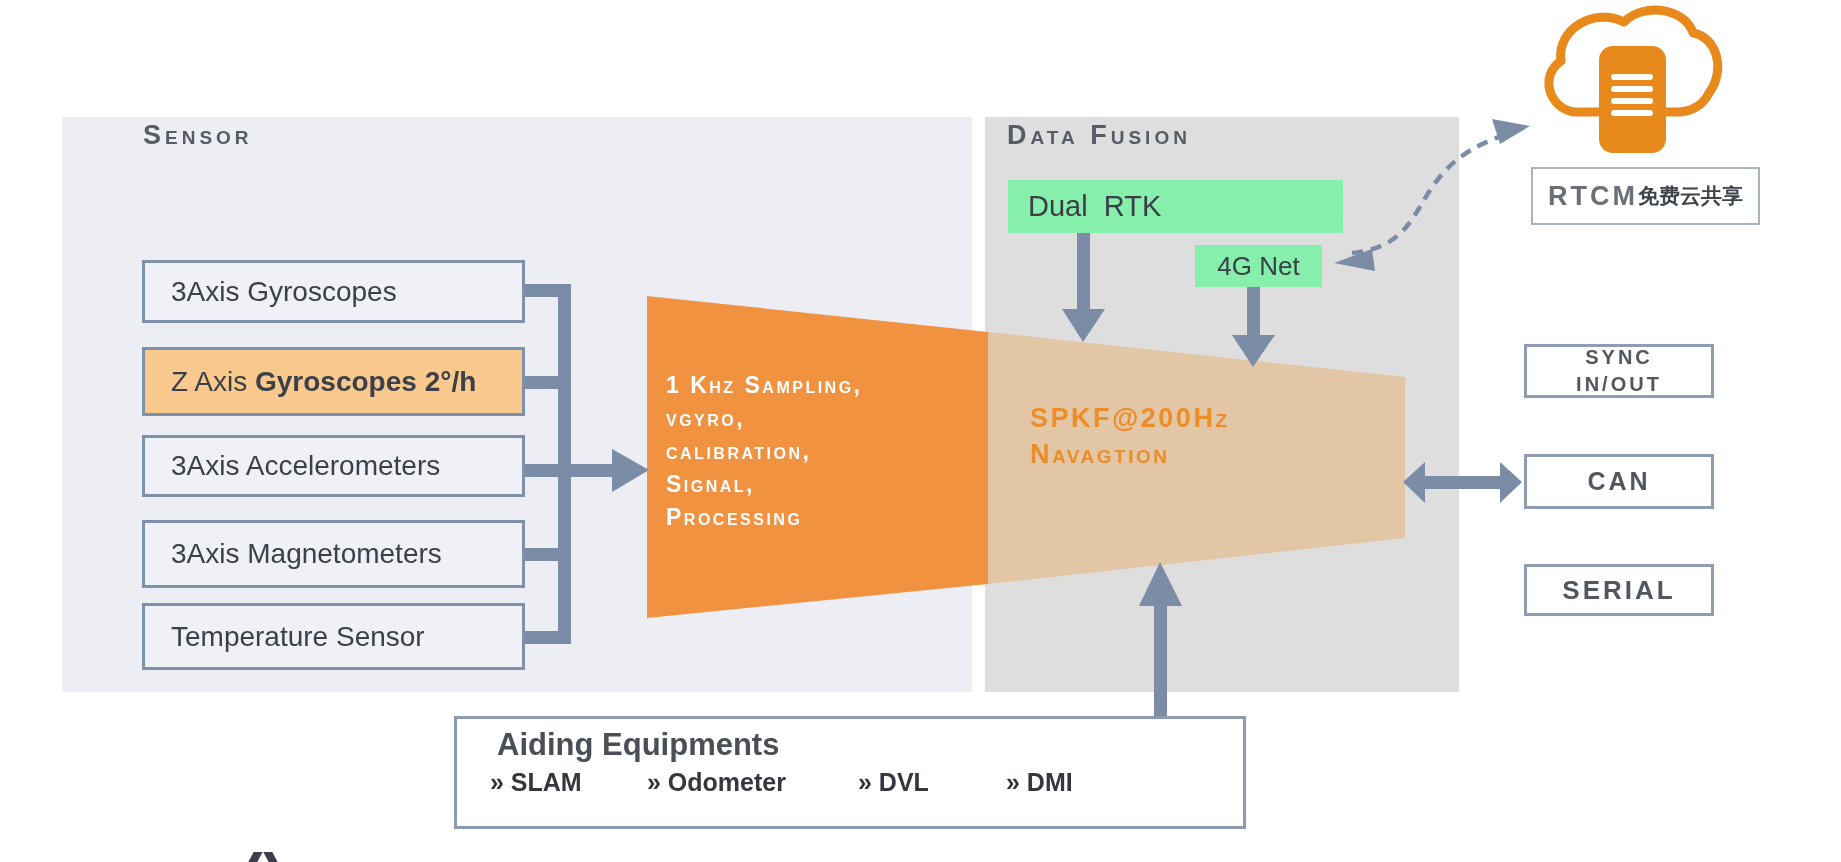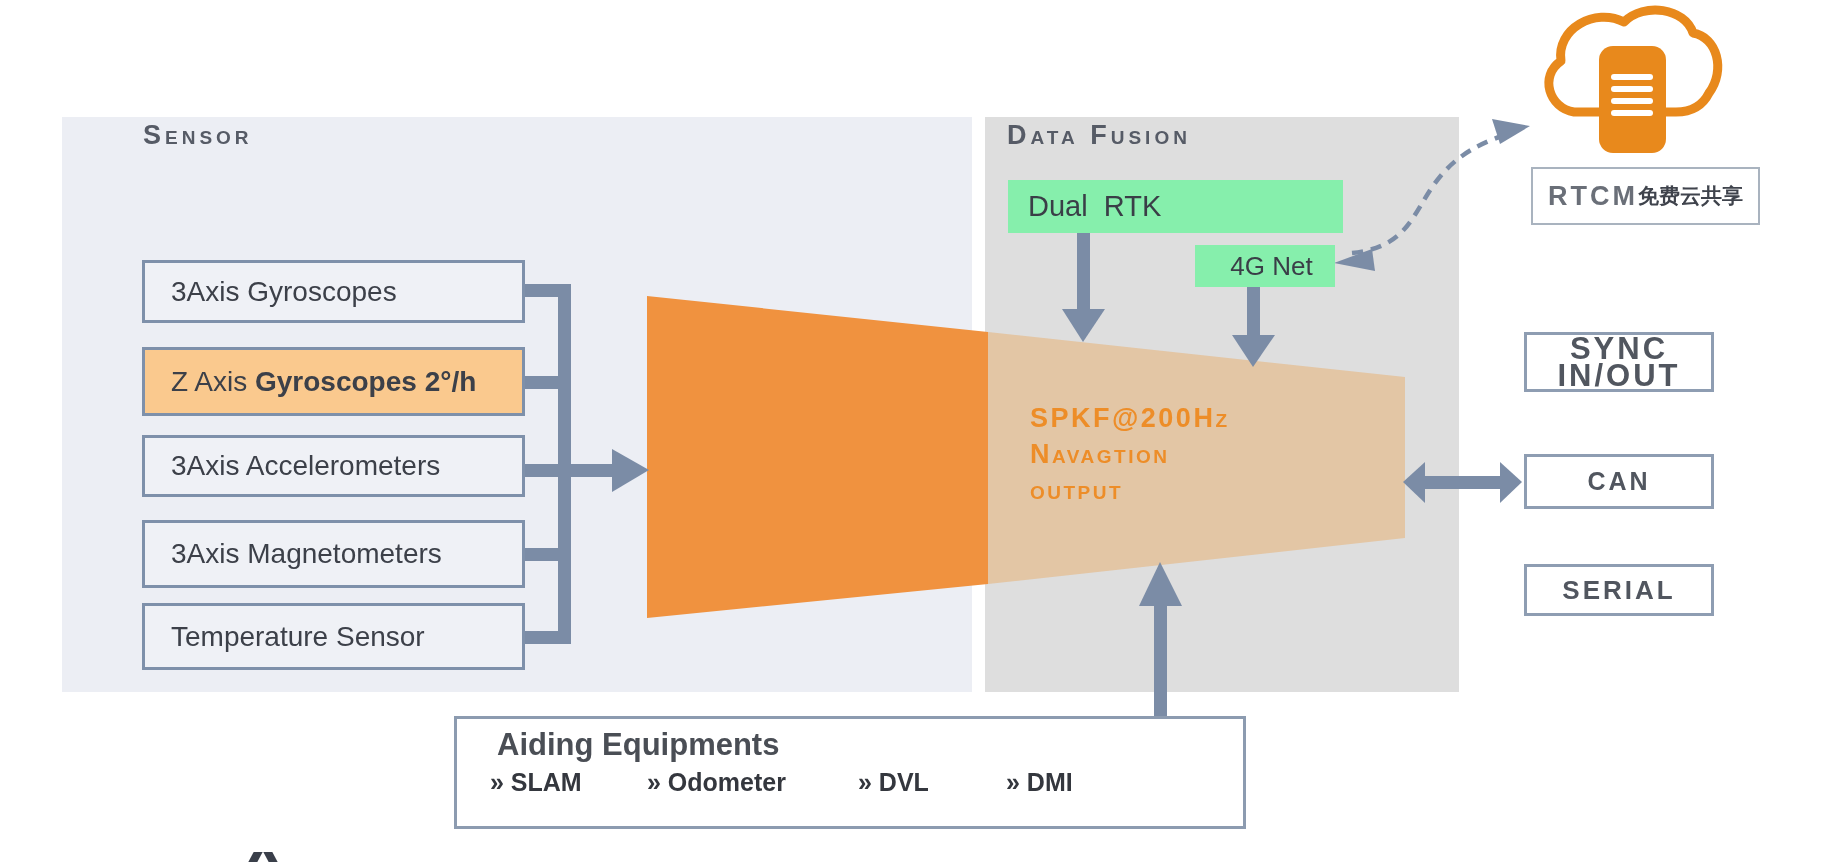--- a/index.html
+++ b/index.html
@@ -27,27 +27,27 @@
     font-variant:small-caps;font-weight:600;font-size:23px;line-height:33px;
     letter-spacing:2.5px;
   }
   .spkf-text{
     position:absolute;left:1030px;top:400px;width:340px;color:#ED8D28;
     font-variant:small-caps;font-weight:bold;font-size:27px;line-height:36px;
     letter-spacing:2.5px;
   }
   .peach-box{position:absolute;background:#86efac;display:flex;align-items:center;color:#3A3E47;}
   .dual-rtk{left:1008px;top:180px;width:315px;height:53px;font-size:29px;padding-left:20px;white-space:pre;}
-  .g4-net{left:1195px;top:245px;width:127px;height:42px;font-size:26px;justify-content:center;padding-left:13px;}
+  .g4-net{left:1195px;top:245px;width:127px;height:42px;font-size:26px;justify-content:center;}
   .out-box{
     position:absolute;left:1524px;width:190px;box-sizing:border-box;border:3px solid #8E9DB2;
     background:#ffffff;display:flex;flex-direction:column;align-items:center;justify-content:center;
     color:#51565F;font-weight:bold;letter-spacing:3px;text-align:center;
   }
-  .out-sync{top:332px;height:60px;font-size:31px;line-height:27px;}
+  .out-sync{top:344px;height:54px;font-size:20px;line-height:27px;}
   .out-can{top:454px;height:55px;font-size:25px;}
   .out-serial{top:564px;height:52px;font-size:26px;}
   .rtcm-box{
     position:absolute;left:1531px;top:167px;width:229px;height:58px;box-sizing:border-box;
     border:2px solid #A9B3BF;background:#ffffff;display:flex;align-items:center;justify-content:center;
   }
   .rtcm-en{font-size:27px;font-weight:bold;color:#6A6F78;letter-spacing:3px;}
   .rtcm-zh{font-size:21px;font-weight:bold;color:#3F434C;}
   .aiding-box{
     position:absolute;left:454px;top:716px;width:792px;height:113px;box-sizing:border-box;
@@ -138,25 +138,31 @@
   <div class="sensor-box" style="top:435px;height:62px;">
     <span>3Axis Accelerometers</span><span class="b"></span>
   </div>
   <div class="sensor-box" style="top:520px;height:68px;">
     <span>3Axis Magnetometers</span><span class="b"></span>
   </div>
   <div class="sensor-box" style="top:603px;height:67px;">
     <span>Temperature Sensor</span><span class="b"></span>
   </div>
 
+  <div class="funnel-text">
+    <div>1 Khz Sampling,</div>
+    <div>vgyro,</div>
+    <div>calibration,</div>
+    <div>Signal,</div>
+    <div>Processing</div>
+  </div>
 
   <div class="spkf-text">
     <div>SPKF@200Hz</div>
     <div>Navagtion</div>
-    <div>output</div>
   </div>
 
   <div class="peach-box dual-rtk">
     <span>Dual  RTK</span>
   </div>
   <div class="peach-box g4-net">
     <span>4G Net</span>
   </div>
 
   <div class="rtcm-box">

